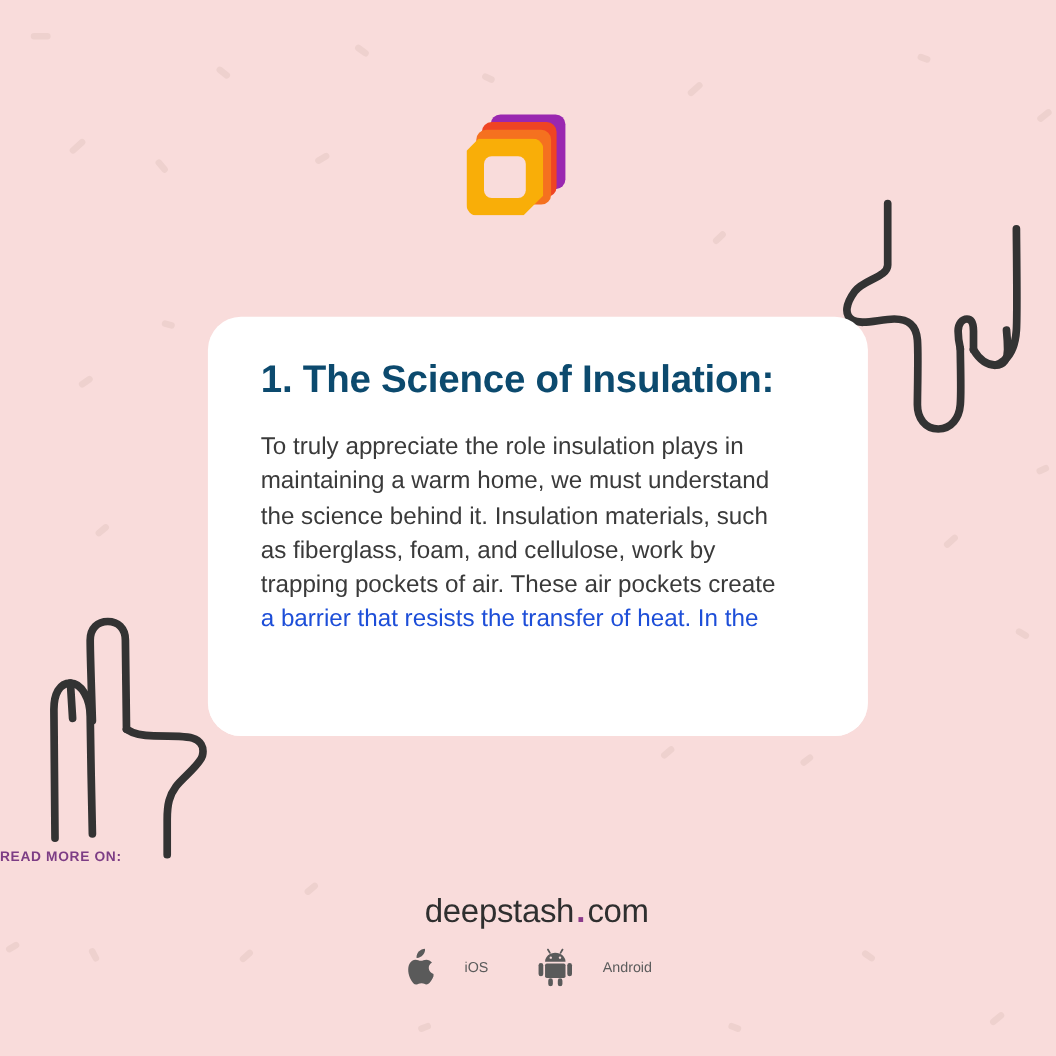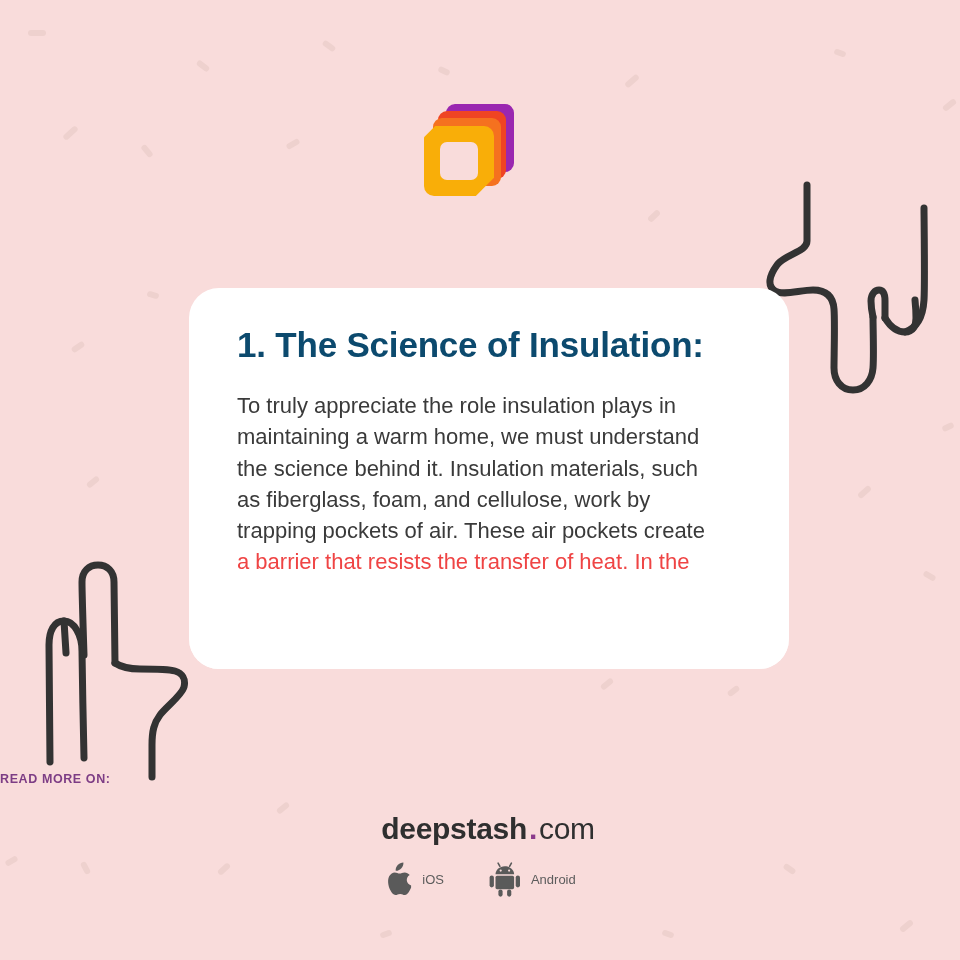--- a/index.html
+++ b/index.html
@@ -102,21 +102,21 @@
     letter-spacing: -0.2px;
     margin: 0 0 20px 0;
   }
   .card-body {
     font-size: 22px;
     line-height: 1.42;
     color: #3a3a3a;
     margin: 0;
     position: relative;
   }
-  .card-body .line-faded { color: #ef4444; }
+  .card-body .line-faded { color: #1d4ed8; }
   .card-fade {
     position: absolute;
     left: 0;
     right: 0;
     bottom: 0;
     height: 46px;
     background: linear-gradient(to bottom, rgba(255,255,255,0) 0%, #ffffff 78%);
     pointer-events: none;
   }
 
@@ -135,42 +135,42 @@
   .wordmark {
     position: absolute;
     left: 0;
     right: 0;
     top: 812px;
     text-align: center;
     font-size: 30px;
     color: #2f2f2f;
     letter-spacing: -0.3px;
   }
-  .wordmark .ds-name { font-weight: bold; margin-left: 16px; }
+  .wordmark .ds-name { font-weight: normal; margin-left: 16px; }
   .wordmark .ds-dot {
     color: #8b3a8b;
     font-weight: bold;
     padding: 0 2px;
   }
   .wordmark .ds-tld { font-weight: normal; }
 
   .stores {
     position: absolute;
     left: 0;
     right: 0;
     top: 862px;
     display: flex;
     justify-content: center;
     align-items: center;
     gap: 44px;
   }
   .store {
     display: flex;
     align-items: center;
-    gap: 9px;
+    gap: 26px;
   }
   .store-label {
     font-size: 13px;
     color: #5c5c5c;
   }
   .store svg { display: block; }
 </style>
 </head>
 <body>
 

